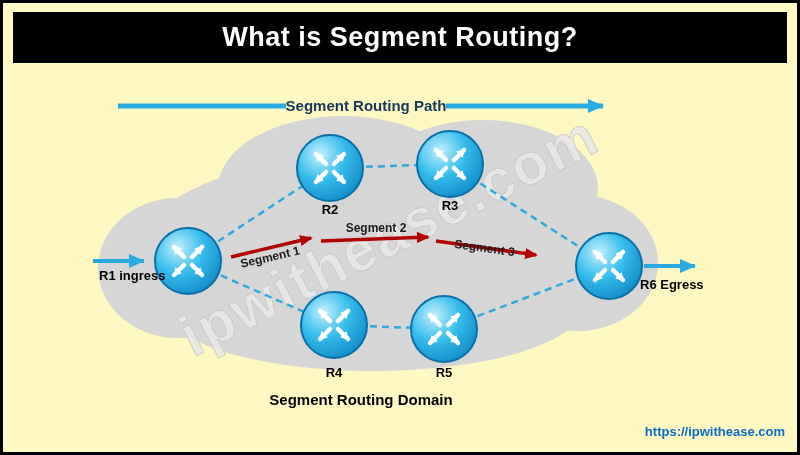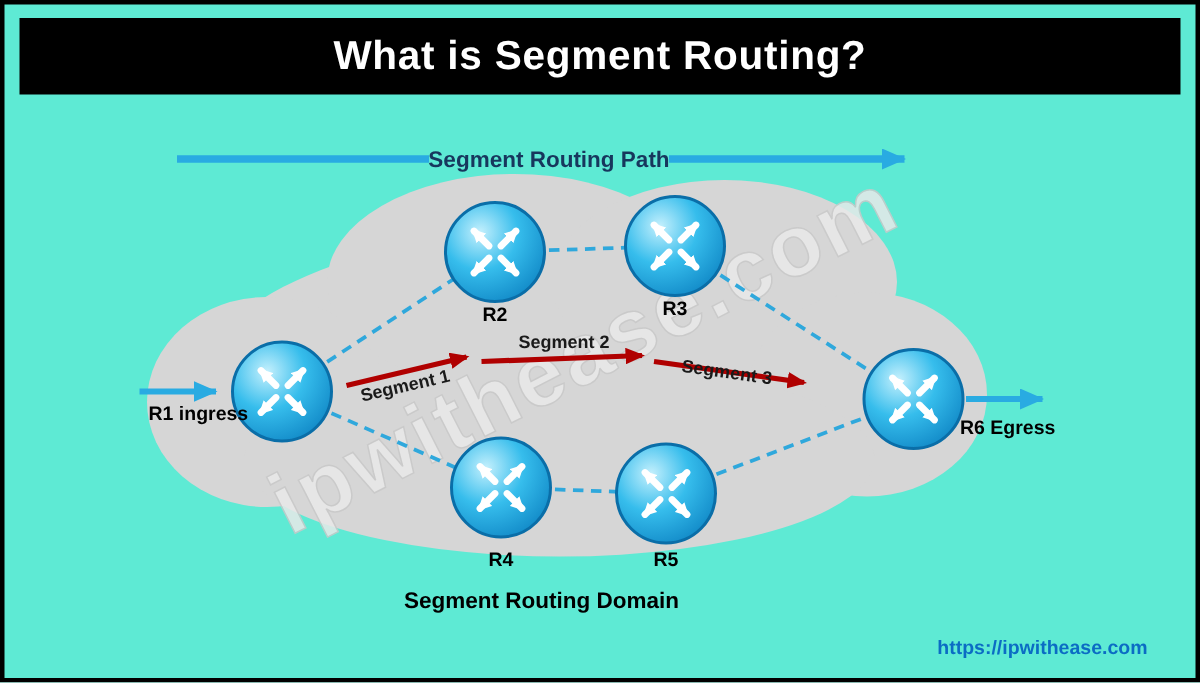--- a/index.html
+++ b/index.html
@@ -2,42 +2,42 @@
 <html><head>
 <meta charset="utf-8">
 <style>
   html, body { margin: 0; padding: 0; background: #fff; }
   #canvas {
     position: relative;
     width: 800px;
     height: 455px;
     box-sizing: border-box;
     border: 3px solid #000;
-    background: #5eead4;
+    background: #fef9c3;
     overflow: hidden;
     font-family: "Liberation Sans", sans-serif;
   }
   #title-bar {
     position: absolute;
     left: 10px; right: 10px; top: 9px; height: 51px;
     background: #000;
     display: flex;
     align-items: center;
     justify-content: center;
   }
   #title-bar .title-text {
     color: #fff;
     font-size: 27px;
     font-weight: bold;
     letter-spacing: 0.5px;
   }
   #diagram { position: absolute; left: 0; top: 0; }
   #footer-link {
     position: absolute;
-    right: 32px;
+    right: 12px;
     bottom: 13px;
     color: #0b6cc4;
     font-size: 13px;
     font-weight: bold;
     cursor: pointer;
     text-align: center;
   }
   text { font-family: "Liberation Sans", sans-serif; }
   .router-label { font-size: 13px; font-weight: bold; fill: #000; }
   .segment-label { font-size: 12px; font-weight: bold; fill: #1a1a1a; }

